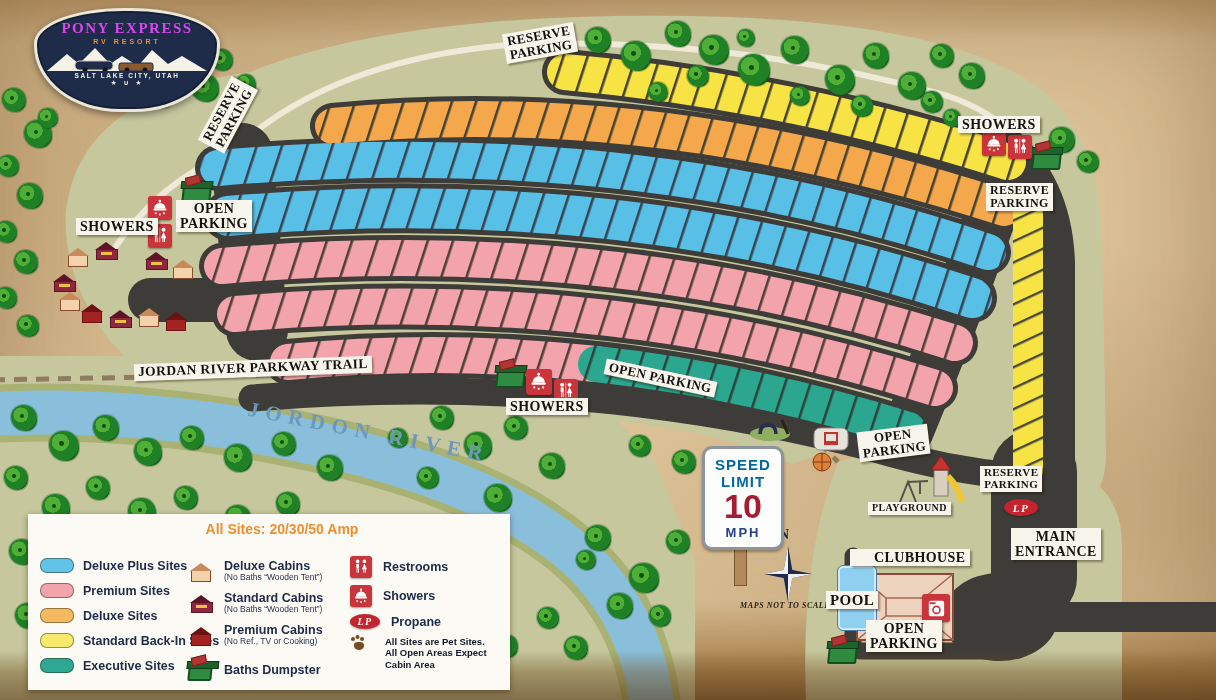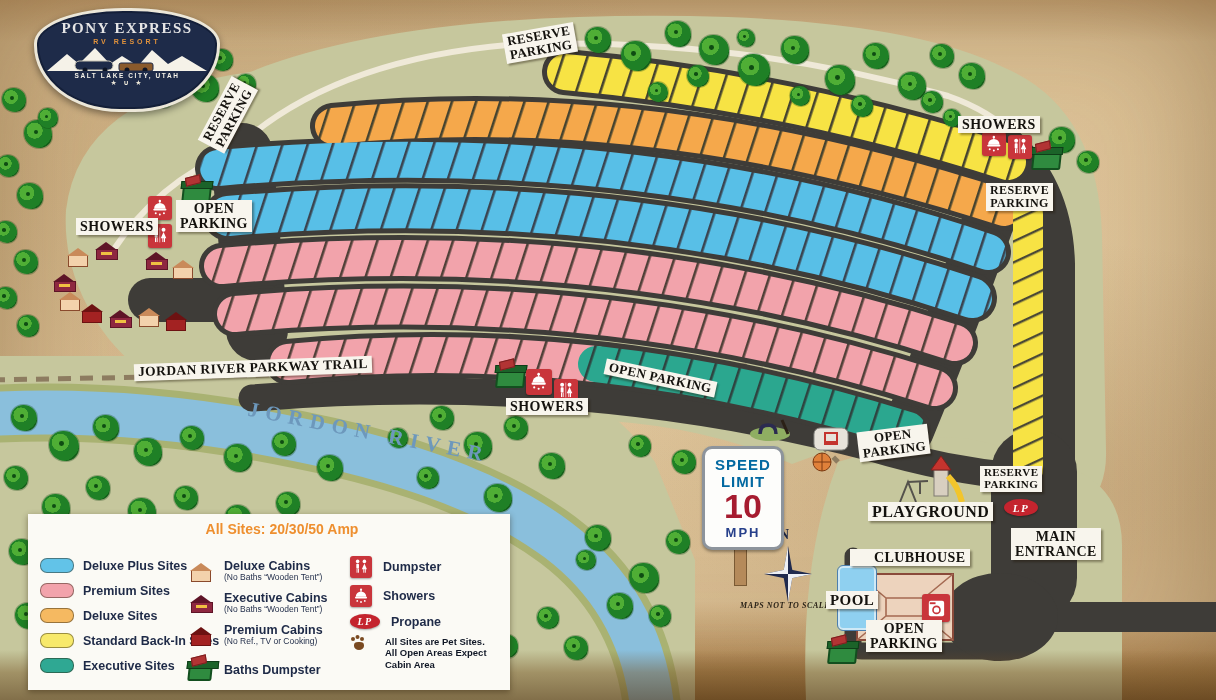--- a/index.html
+++ b/index.html
@@ -76,21 +76,21 @@
   .lg-fac .lp{position:relative;width:30px;height:15px;flex:0 0 30px;font-size:10px;}
   .paw{position:relative;width:10px;height:8px;background:#7a4a21;border-radius:50% 50% 60% 60%;margin:6px 10px 0 4px;flex:0 0 10px;}
   .paw::before{content:"";position:absolute;top:-5px;left:-3px;width:4px;height:4px;border-radius:50%;background:#7a4a21;
     box-shadow:4.5px -2px 0 #7a4a21,9px 0 0 #7a4a21;}
   .pet-note{font:700 9.5px/1.2 "Liberation Sans",sans-serif;white-space:pre-line;color:#101726;}
   .logo{position:absolute;left:34px;top:8px;width:186px;height:104px;z-index:10;}
   .badge{position:absolute;inset:0;background:#1e2b49;border:3px solid #ece7d8;
     border-radius:48% 48% 46% 46% / 34% 34% 64% 64%;
     box-shadow:0 3px 7px rgba(0,0,0,.4), inset 0 0 0 2px #141f38;
     display:flex;flex-direction:column;align-items:center;overflow:hidden;}
-  .lg-t1{margin-top:9px;color:#e5e5e5;font:700 15px "Liberation Serif",serif;letter-spacing:1.5px;}
+  .lg-t1{margin-top:9px;color:#d946ef;font:700 15px "Liberation Serif",serif;letter-spacing:1.5px;}
   .lg-t2{color:#e0923c;font:700 7px "Liberation Sans",sans-serif;letter-spacing:3px;margin-top:1px;}
   .lg-loc{color:#f5f2e8;font:700 6.5px "Liberation Sans",sans-serif;letter-spacing:1.6px;margin-top:1px;}
   .lg-stars{color:#ece7d8;font:700 7px "DejaVu Sans",sans-serif;letter-spacing:2px;}
 </style>
 </head>
 <body>
 
 <div class="stage">
 
   <svg class="map-svg" width="1216" height="700" viewBox="0 0 1216 700">
@@ -334,21 +334,21 @@
   <div class="mlabel" style="left:986px;top:183px;font-size:12px;">RESERVE
 PARKING</div>
   <div class="mlabel" style="left:76px;top:218px;font-size:14px;">SHOWERS</div>
   <div class="mlabel" style="left:176px;top:200px;font-size:14px;">OPEN
 PARKING</div>
   <div class="mlabel" style="left:134px;top:360px;font-size:13.5px;transform:rotate(-2deg);">JORDAN RIVER PARKWAY TRAIL</div>
   <div class="mlabel" style="left:506px;top:398px;font-size:14px;">SHOWERS</div>
   <div class="mlabel" style="left:604px;top:370px;transform:rotate(12deg);">OPEN PARKING</div>
   <div class="mlabel" style="left:858px;top:428px;transform:rotate(-7deg);">OPEN
 PARKING</div>
-  <div class="mlabel" style="left:868px;top:502px;font-size:16px;">PLAYGROUND</div>
+  <div class="mlabel" style="left:868px;top:502px;font-size:10px;">PLAYGROUND</div>
   <div class="mlabel" style="left:980px;top:466px;font-size:11px;">RESERVE
 PARKING</div>
   <div class="mlabel" style="left:1011px;top:528px;font-size:14px;">MAIN
 ENTRANCE</div>
   <div class="mlabel" style="left:850px;top:549px;font-size:14px;padding-left:24px;">CLUBHOUSE</div>
   <div class="mlabel" style="left:826px;top:591px;font-size:15px;">POOL</div>
   <div class="mlabel" style="left:866px;top:620px;font-size:14px;">OPEN
 PARKING</div>
 
   <div class="river-name">JORDON RIVER</div>
@@ -490,21 +490,21 @@
         <div>
             <div class="lg-lab">Deluxe Cabins</div>
           <div class="lg-note">(No Baths “Wooden Tent”)</div>
           </div>
       </div>
       <div class="lg-item">
         <div class="lg-ic">
             <div class="cab cab-s"></div>
           </div>
         <div>
-            <div class="lg-lab">Executive Cabins</div>
+            <div class="lg-lab">Standard Cabins</div>
           <div class="lg-note">(No Baths “Wooden Tent”)</div>
           </div>
       </div>
       <div class="lg-item">
         <div class="lg-ic">
             <div class="cab cab-p"></div>
           </div>
         <div>
             <div class="lg-lab">Premium Cabins</div>
           <div class="lg-note">(No Ref., TV or Cooking)</div>
@@ -524,21 +524,21 @@
               <circle cx="7.5" cy="4.5" r="2.4"></circle>
               <rect x="5.7" y="7.6" width="3.6" height="6.5" rx="1"></rect>
               <rect x="6.1" y="14" width="1.2" height="5.6"></rect>
               <rect x="8.1" y="14" width="1.2" height="5.6"></rect>
               <circle cx="16.5" cy="4.5" r="2.4"></circle>
               <path d="M16.5 7.4 l3.4 7.6 h-6.8 z"></path>
               <rect x="15.1" y="14.6" width="1.2" height="5"></rect>
               <rect x="17.1" y="14.6" width="1.2" height="5"></rect>
             </svg>
           </div>
-        <div class="lg-lab">Dumpster</div>
+        <div class="lg-lab">Restrooms</div>
       </div>
       <div class="lg-fac">
         <div class="ricon">
             <svg viewBox="0 0 24 24" fill="#fff">
               <path d="M5 13 a7 7 0 0 1 14 0 z"></path>
               <rect x="4" y="13" width="16" height="2.4" rx="1"></rect>
               <circle cx="12" cy="3.6" r="1.5"></circle>
               <rect x="11.4" y="3.6" width="1.2" height="3"></rect>
               <circle cx="7" cy="18.5" r="1.2"></circle>
               <circle cx="12" cy="20" r="1.2"></circle>

